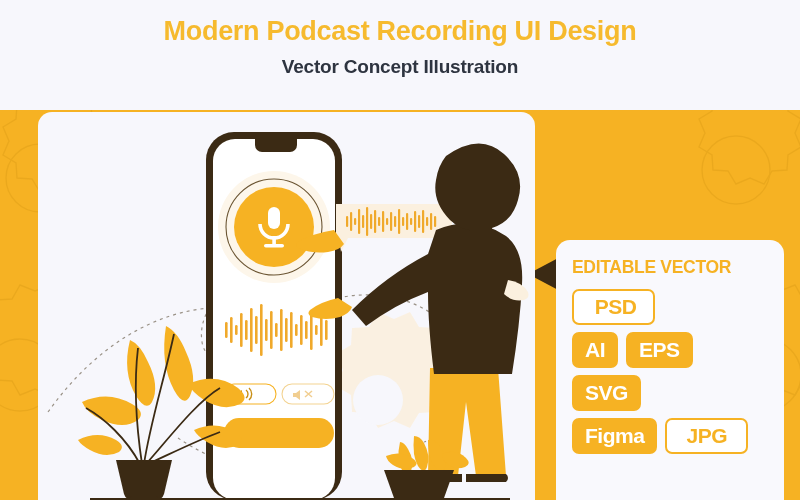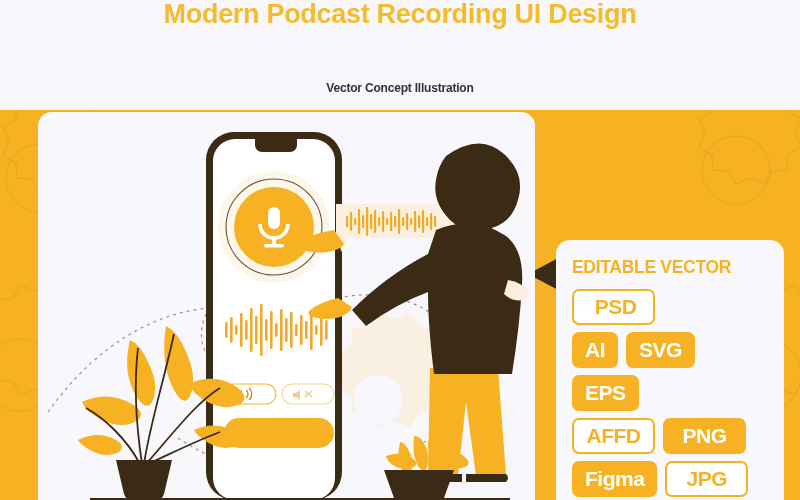--- a/index.html
+++ b/index.html
@@ -8,28 +8,28 @@
     font-family:"Liberation Sans", sans-serif;
     background:#F7F7FC;
     position:relative;
   }
 
   
   .header {
     position:absolute; left:0; top:0; width:800px; height:95px;
     background:#F7F7FC;
     display:flex; flex-direction:column;
-    align-items:center; justify-content:space-between;
+    align-items:center; justify-content:center;
   }
   .title {
     font-size:27px; font-weight:bold; letter-spacing:-0.3px;
     color:#F6BA2E; line-height:1.1; white-space:nowrap;
   }
   .subtitle {
-    font-size:12px; font-weight:bold; color:#2E3440;
+    font-size:19px; font-weight:bold; color:#2E3440;
     margin-top:10px; letter-spacing:-0.2px; white-space:nowrap;
   }
 
   
   .stage {
     position:absolute; left:0; top:110px; width:800px; height:390px;
     background:#F6B223; overflow:hidden;
   }
   .gearbg { position:absolute; stroke:#D99A15; fill:none; opacity:.38; }
 
@@ -261,24 +261,20 @@
     <div class="ph-line">
       <span class="y">EDITABLE VECTOR</span>
     </div>
   </div>
 
   <div class="badges r1">
     <div class="badge ghost">PSD</div>
   </div>
   <div class="badges r2" style="margin-top:7px;">
     <div class="badge solid">AI</div>
+    <div class="badge solid">EPS</div>
     <div class="badge solid">SVG</div>
-    <div class="badge solid">EPS</div>
-  </div>
-  <div class="badges r3" style="margin-top:7px;">
-    <div class="badge ghost">AFFD</div>
-    <div class="badge solid">PNG</div>
   </div>
   <div class="badges r4" style="margin-top:7px;">
     <div class="badge solid">Figma</div>
     <div class="badge ghost">JPG</div>
   </div>
 </div>
 
 </body></html>

